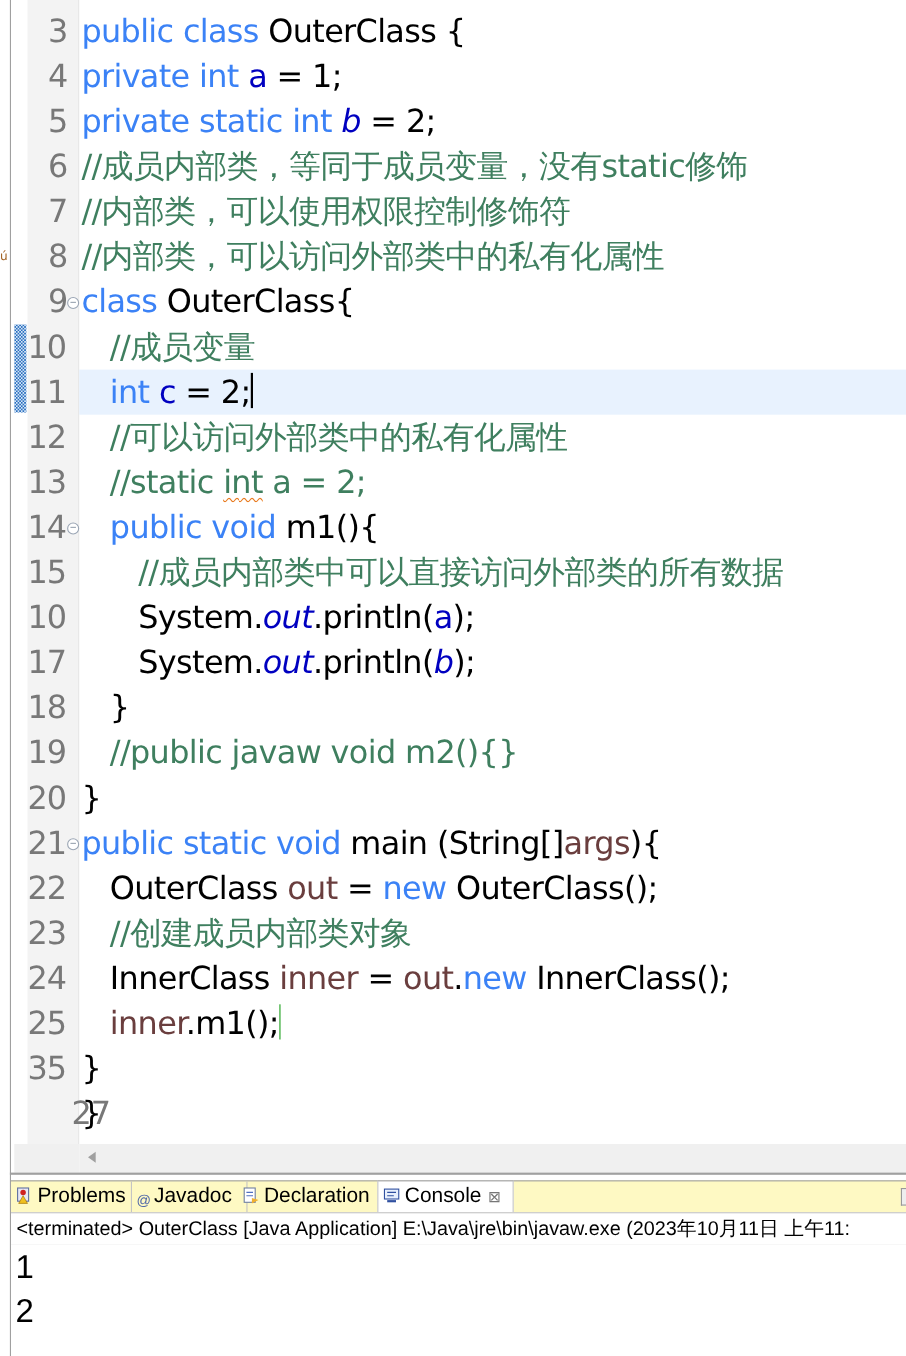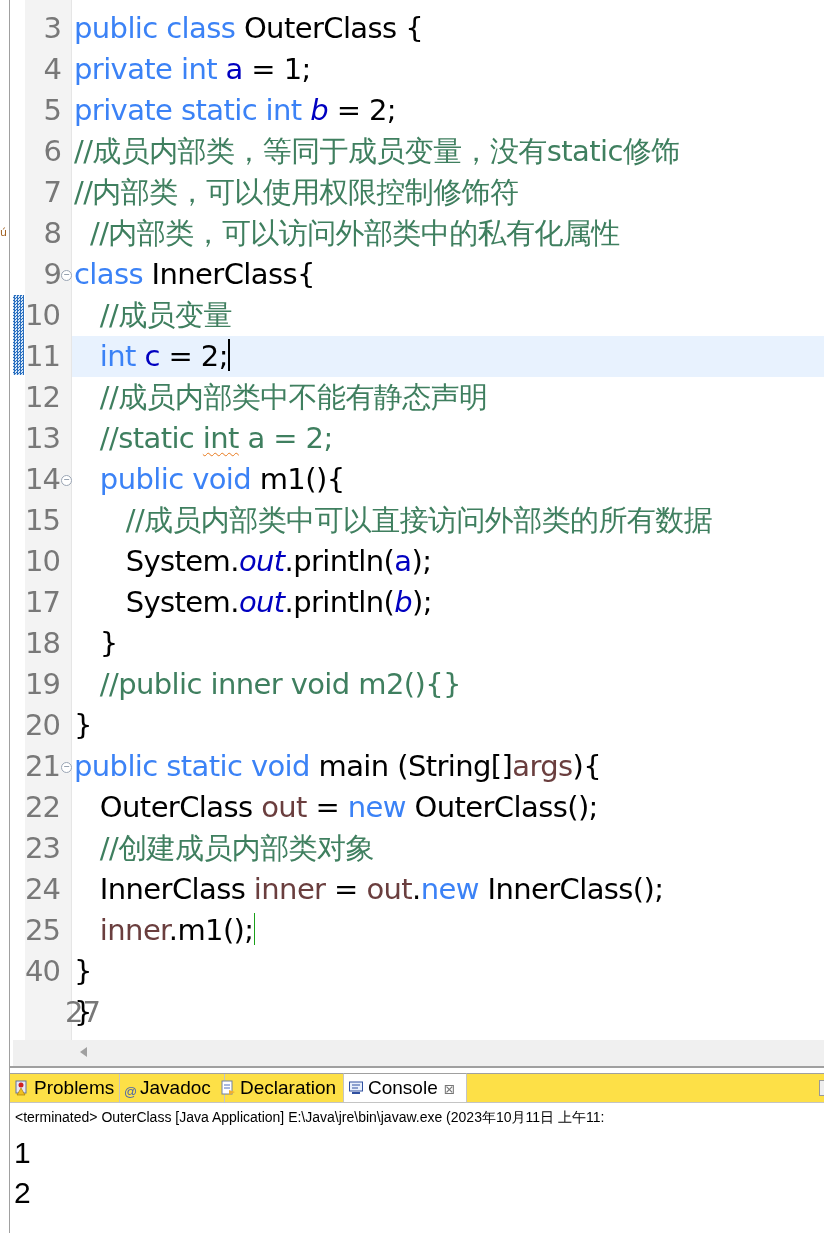--- a/index.html
+++ b/index.html
@@ -26,27 +26,27 @@
   .sfld { color:#0000c0; font-style:italic; }
   .cm { color:#3f7f5f; }
   .var { color:#6a3e3e; }
   .cursor { display:inline-block; width:2px; height:32px; background:#000; vertical-align:-5px; }
   .cursor-green { display:inline-block; width:1px; height:32px; background:#1aa01a; vertical-align:-5px; }
   .squiggle { text-decoration: underline wavy #e87a1e; text-decoration-thickness:1px; text-underline-offset:4px; }
   .hscroll { position:absolute; left:72px; top:1040px; width:752px; height:26px; background:#f0f0f0; }
   .hscroll-arrow { position:absolute; left:8px; top:7px; width:0; height:0; border-top:5px solid transparent; border-bottom:5px solid transparent; border-right:7px solid #a0a0a0; }
   .hscroll-left { position:absolute; left:13px; top:1040px; width:59px; height:26px; background:#f0f0f0; }
   .editor-bottom { position:absolute; left:9px; top:1066px; width:815px; height:2px; background:#a0a0a0; }
-  .tabbar { position:absolute; left:10px; top:1073px; width:814px; height:29px; background:#fde047; border-top:1px solid #a0a0a0; }
+  .tabbar { position:absolute; left:10px; top:1073px; width:814px; height:29px; background:#fef9c3; border-top:1px solid #a0a0a0; }
   .tab { position:absolute; top:0; height:28px; font-size:19px; line-height:28px; color:#000; padding-left:4px; white-space:nowrap; border-right:1px solid #c4c4c4; font-family:"Liberation Sans","DejaVu Sans",sans-serif; }
   .tab.active { background:#ffffff; border-left:1px solid #c4c4c4; border-top:1px solid #a0a0a0; top:-1px; height:30px; }
   .tab-icon { display:inline-block; width:16px; height:16px; vertical-align:-2px; margin-right:4px; position:relative; }
   .close-x { font-size:14px; color:#777; margin-left:6px; padding-right:6px; }
   .console-header { position:absolute; left:10px; top:1102px; width:814px; height:28px; background:#ffffff; border-top:1px solid #c4c4c4; border-bottom:1px solid #a0a0a0; }
-  .console-header-text { position:absolute; left:5px; top:0; font-size:14px; line-height:28px; color:#000; white-space:nowrap; font-family:"Liberation Sans","DejaVu Sans",sans-serif; }
+  .console-header-text { position:absolute; left:5px; top:0; font-size:18px; line-height:28px; color:#000; white-space:nowrap; font-family:"Liberation Sans","DejaVu Sans",sans-serif; }
   .console-body { position:absolute; left:10px; top:1131px; width:814px; height:102px; background:#fff; }
   .console-line { position:absolute; left:4px; font-size:30px; line-height:40px; color:#000; font-family:"Liberation Sans","DejaVu Sans",sans-serif; }
   .view-menu-stub { position:absolute; right:0; top:6px; width:4px; height:14px; border:1px solid #999; border-right:none; background:#eee; }
   .side-mark { position:absolute; left:0; top:226px; font-size:11px; color:#a06020; }
 </style>
 </head>
 <body>
 
 <div class="frame-left"></div>
 <div class="side-mark">ú</div>
@@ -62,60 +62,60 @@
     <div class="code" style="top: 8px;"><span class="kw">public class </span><span>OuterClass {</span></div>
     <div class="lnum" style="left: 25px; width: 36px; top: 49px;">4</div>
     <div class="code" style="top: 49px;"><span class="kw">private int </span><span class="fld">a</span><span> = 1;</span></div>
     <div class="lnum" style="left: 25px; width: 36px; top: 90px;">5</div>
     <div class="code" style="top: 90px;"><span class="kw">private static int </span><span class="sfld">b</span><span> = 2;</span></div>
     <div class="lnum" style="left: 25px; width: 36px; top: 131px;">6</div>
     <div class="code" style="top: 131px;"><span class="cm">//成员内部类，等同于成员变量，没有static修饰</span></div>
     <div class="lnum" style="left: 25px; width: 36px; top: 172px;">7</div>
     <div class="code" style="top: 172px;"><span class="cm">//内部类，可以使用权限控制修饰符</span></div>
     <div class="lnum" style="left: 25px; width: 36px; top: 213px;">8</div>
-    <div class="code" style="top: 213px; margin-left: 16px;"><span class="cm">//内部类，可以访问外部类中的私有化属性</span></div>
+    <div class="code" style="top: 213px;"><span class="cm">//内部类，可以访问外部类中的私有化属性</span></div>
     <div class="lnum" style="left: 25px; width: 36px; top: 254px;">9</div>
     <div class="fold" style="top: 270px;">−</div>
-    <div class="code" style="top: 254px;"><span class="kw">class </span><span>InnerClass{</span></div>
+    <div class="code" style="top: 254px;"><span class="kw">class </span><span>OuterClass{</span></div>
     <div class="lnum left" style="top: 295px;">10</div>
     <div class="code" style="top: 295px;"><span class="cm">   //成员变量</span></div>
     <div class="line current" style="top: 336px;"></div>
     <div class="lnum left" style="top: 336px;">11</div>
     <div class="code" style="top: 336px;"><span class="kw">   int </span><span class="fld">c</span><span> = 2;</span><span class="cursor"></span></div>
     <div class="lnum left" style="top: 377px;">12</div>
-    <div class="code" style="top: 377px;"><span class="cm">   //成员内部类中不能有静态声明</span></div>
+    <div class="code" style="top: 377px;"><span class="cm">   //可以访问外部类中的私有化属性</span></div>
     <div class="lnum left" style="top: 418px;">13</div>
     <div class="code" style="top: 418px;"><span class="cm">   //static </span><span class="cm squiggle">int</span><span class="cm"> a = 2;</span></div>
     <div class="lnum left" style="top: 459px;">14</div>
     <div class="fold" style="top: 475px;">−</div>
     <div class="code" style="top: 459px;"><span class="kw">   public void </span><span>m1(){</span></div>
     <div class="lnum left" style="top: 500px;">15</div>
     <div class="code" style="top: 500px;"><span class="cm">      //成员内部类中可以直接访问外部类的所有数据</span></div>
     <div class="lnum left" style="top: 541px;">10</div>
     <div class="code" style="top: 541px;"><span>      System.</span><span class="sfld">out</span><span>.println(</span><span class="fld">a</span><span>);</span></div>
     <div class="lnum left" style="top: 582px;">17</div>
     <div class="code" style="top: 582px;"><span>      System.</span><span class="sfld">out</span><span>.println(</span><span class="sfld">b</span><span>);</span></div>
     <div class="lnum left" style="top: 623px;">18</div>
     <div class="code" style="top: 623px;"><span>   }</span></div>
     <div class="lnum left" style="top: 664px;">19</div>
-    <div class="code" style="top: 664px;"><span class="cm">   //public inner void m2(){}</span></div>
+    <div class="code" style="top: 664px;"><span class="cm">   //public javaw void m2(){}</span></div>
     <div class="lnum left" style="top: 705px;">20</div>
     <div class="code" style="top: 705px;"><span>}</span></div>
     <div class="lnum left" style="top: 746px;">21</div>
     <div class="fold" style="top: 762px;">−</div>
     <div class="code" style="top: 746px;"><span class="kw">public static void </span><span>main (String[]</span><span class="var">args</span><span>){</span></div>
     <div class="lnum left" style="top: 787px;">22</div>
     <div class="code" style="top: 787px;"><span>   OuterClass </span><span class="var">out</span><span> = </span><span class="kw">new </span><span>OuterClass();</span></div>
     <div class="lnum left" style="top: 828px;">23</div>
     <div class="code" style="top: 828px;"><span class="cm">   //创建成员内部类对象</span></div>
     <div class="lnum left" style="top: 869px;">24</div>
     <div class="code" style="top: 869px;"><span>   InnerClass </span><span class="var">inner</span><span> = </span><span class="var">out</span><span>.</span><span class="kw">new </span><span>InnerClass();</span></div>
     <div class="lnum left" style="top: 910px;">25</div>
     <div class="code" style="top: 910px;"><span>   </span><span class="var">inner</span><span>.m1();</span><span class="cursor-green"></span></div>
-    <div class="lnum left" style="top: 951px;">40</div>
+    <div class="lnum left" style="top: 951px;">35</div>
     <div class="code" style="top: 951px;"><span>}</span></div>
     <div class="lnum left" style="top: 992px; margin-left: 40px;">27</div>
     <div class="code" style="top: 992px;"><span>}</span></div>
   </div>
 
 <div class="hscroll-left"></div>
 <div class="hscroll">
   <div class="hscroll-arrow"></div>
 </div>
 <div class="editor-bottom"></div>

